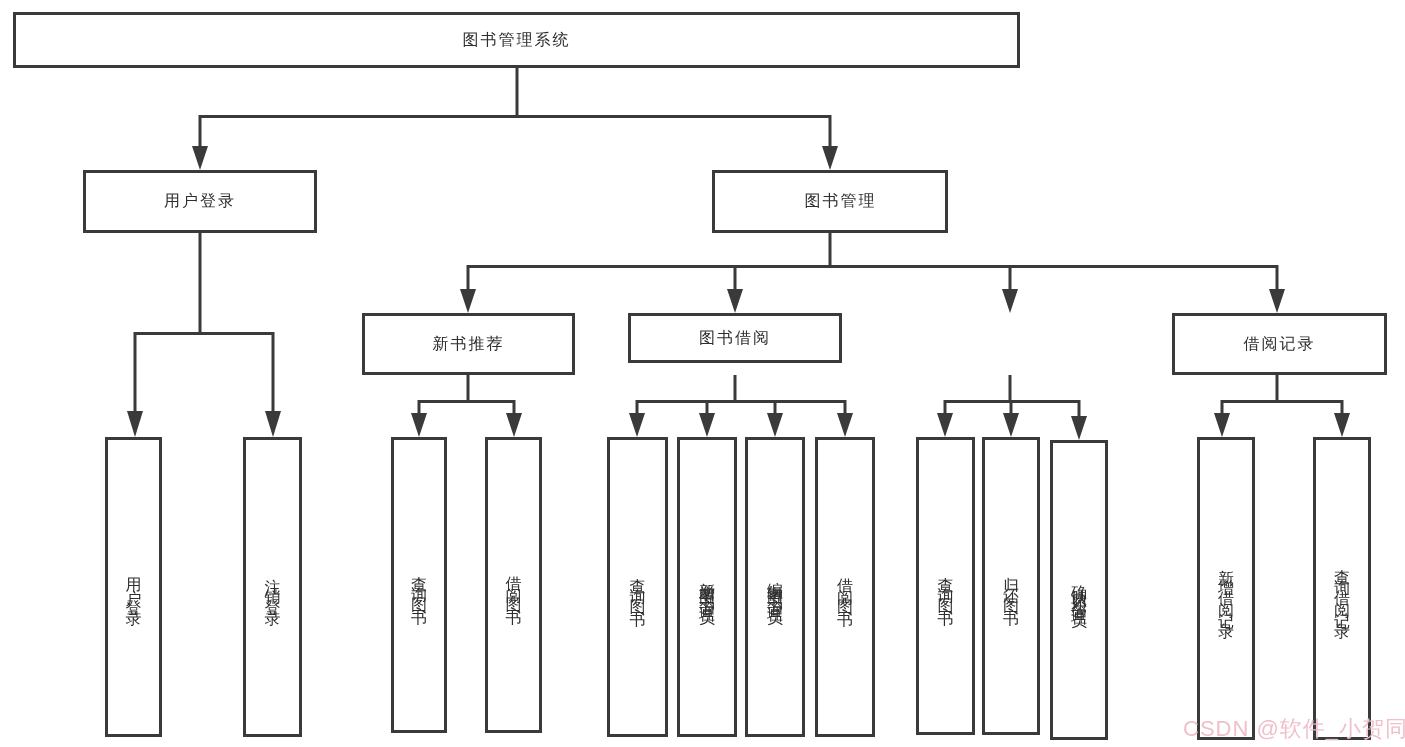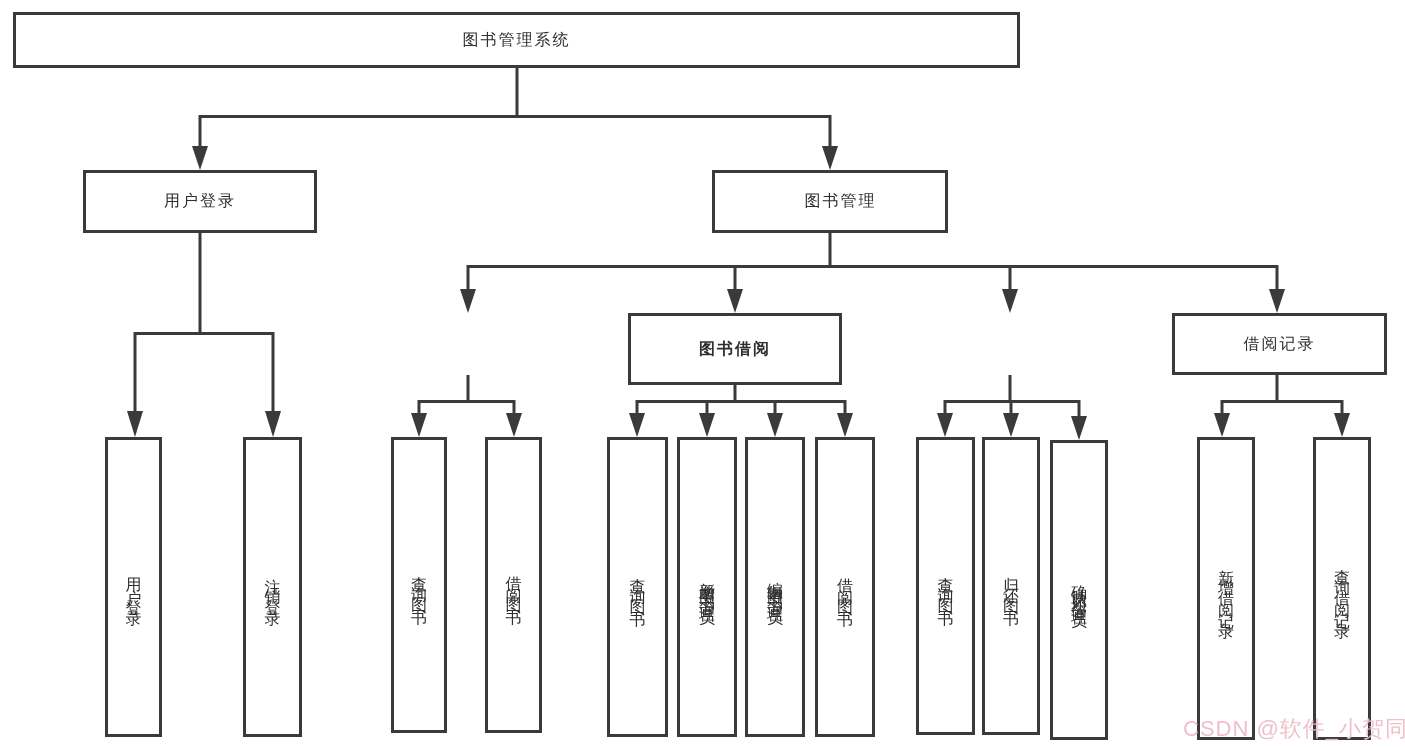--- a/index.html
+++ b/index.html
@@ -33,21 +33,21 @@
     letter-spacing:11px;
     line-height:1;
     white-space:nowrap;
   }
   .vbox.tight span{letter-spacing:4px;}
   
   #box-root            {left:13px;  top:12px;  width:1007px; height:56px;}
   #box-user-login      {left:83px;  top:170px; width:234px;  height:63px;}
   #box-book-mgmt       {left:712px; top:170px; width:236px;  height:63px;padding-left:21px;}
   #box-new-book-rec    {left:362px; top:313px; width:213px;  height:62px;}
-  #box-book-borrow     {left:628px; top:313px; width:214px;  height:72px;font-weight:bold;}
+  #box-book-borrow     {left:628px; top:313px; width:214px;  height:50px;}
   #box-current-borrow  {left:903px; top:313px; width:214px;  height:62px;}
   #box-borrow-records  {left:1172px;top:313px; width:215px;  height:62px;}
   
   #leaf-user-login     {left:105px; top:437px; width:57px; height:300px;}
   #leaf-logout         {left:243px; top:437px; width:59px; height:300px;}
   #leaf-query-1        {left:391px; top:437px; width:56px; height:296px;}
   #leaf-borrow-1       {left:485px; top:437px; width:57px; height:296px;}
   #leaf-query-2        {left:607px; top:437px; width:61px; height:300px;}
   #leaf-add-book       {left:677px; top:437px; width:60px; height:300px;}
   #leaf-edit-book      {left:745px; top:437px; width:60px; height:300px;}
@@ -133,20 +133,23 @@
     <span>图书管理系统</span>
   </div>
 
   <div id="box-user-login" class="hbox">
     <span>用户登录</span>
   </div>
   <div id="box-book-mgmt" class="hbox">
     <span>图书管理</span>
   </div>
 
+  <div id="box-new-book-rec" class="hbox">
+    <span>新书推荐</span>
+  </div>
   <div id="box-book-borrow" class="hbox">
     <span>图书借阅</span>
   </div>
   <div id="box-borrow-records" class="hbox">
     <span>借阅记录</span>
   </div>
 
   <div id="leaf-user-login" class="vbox">
     <span>用户登录</span>
   </div>

